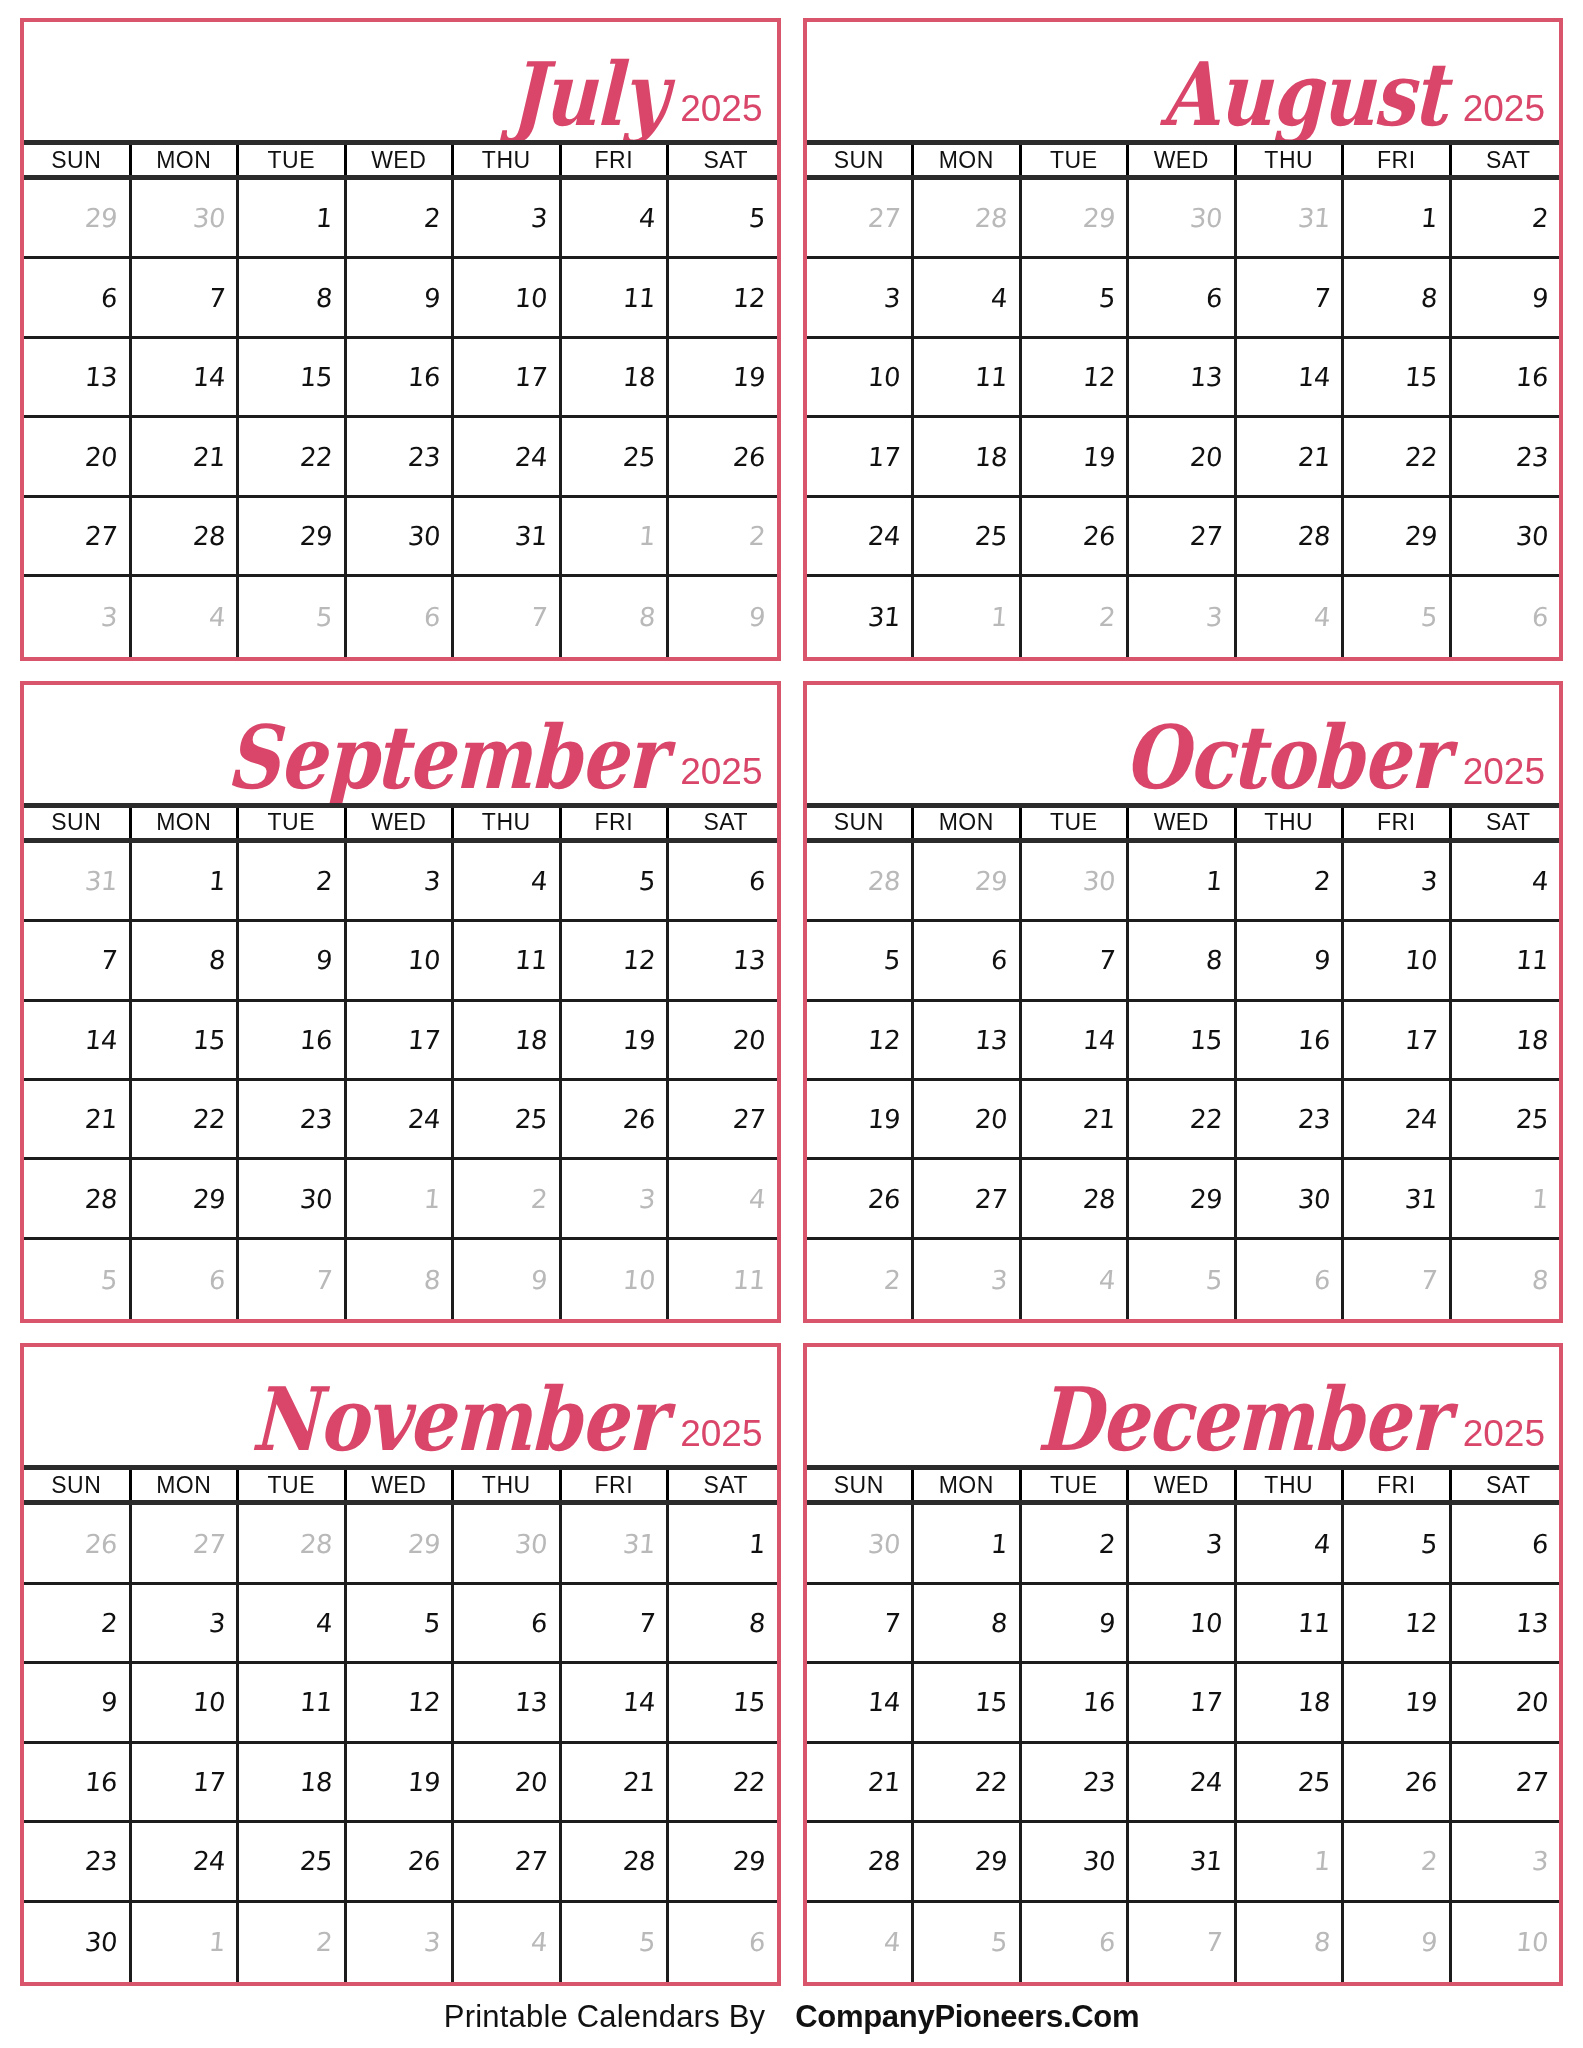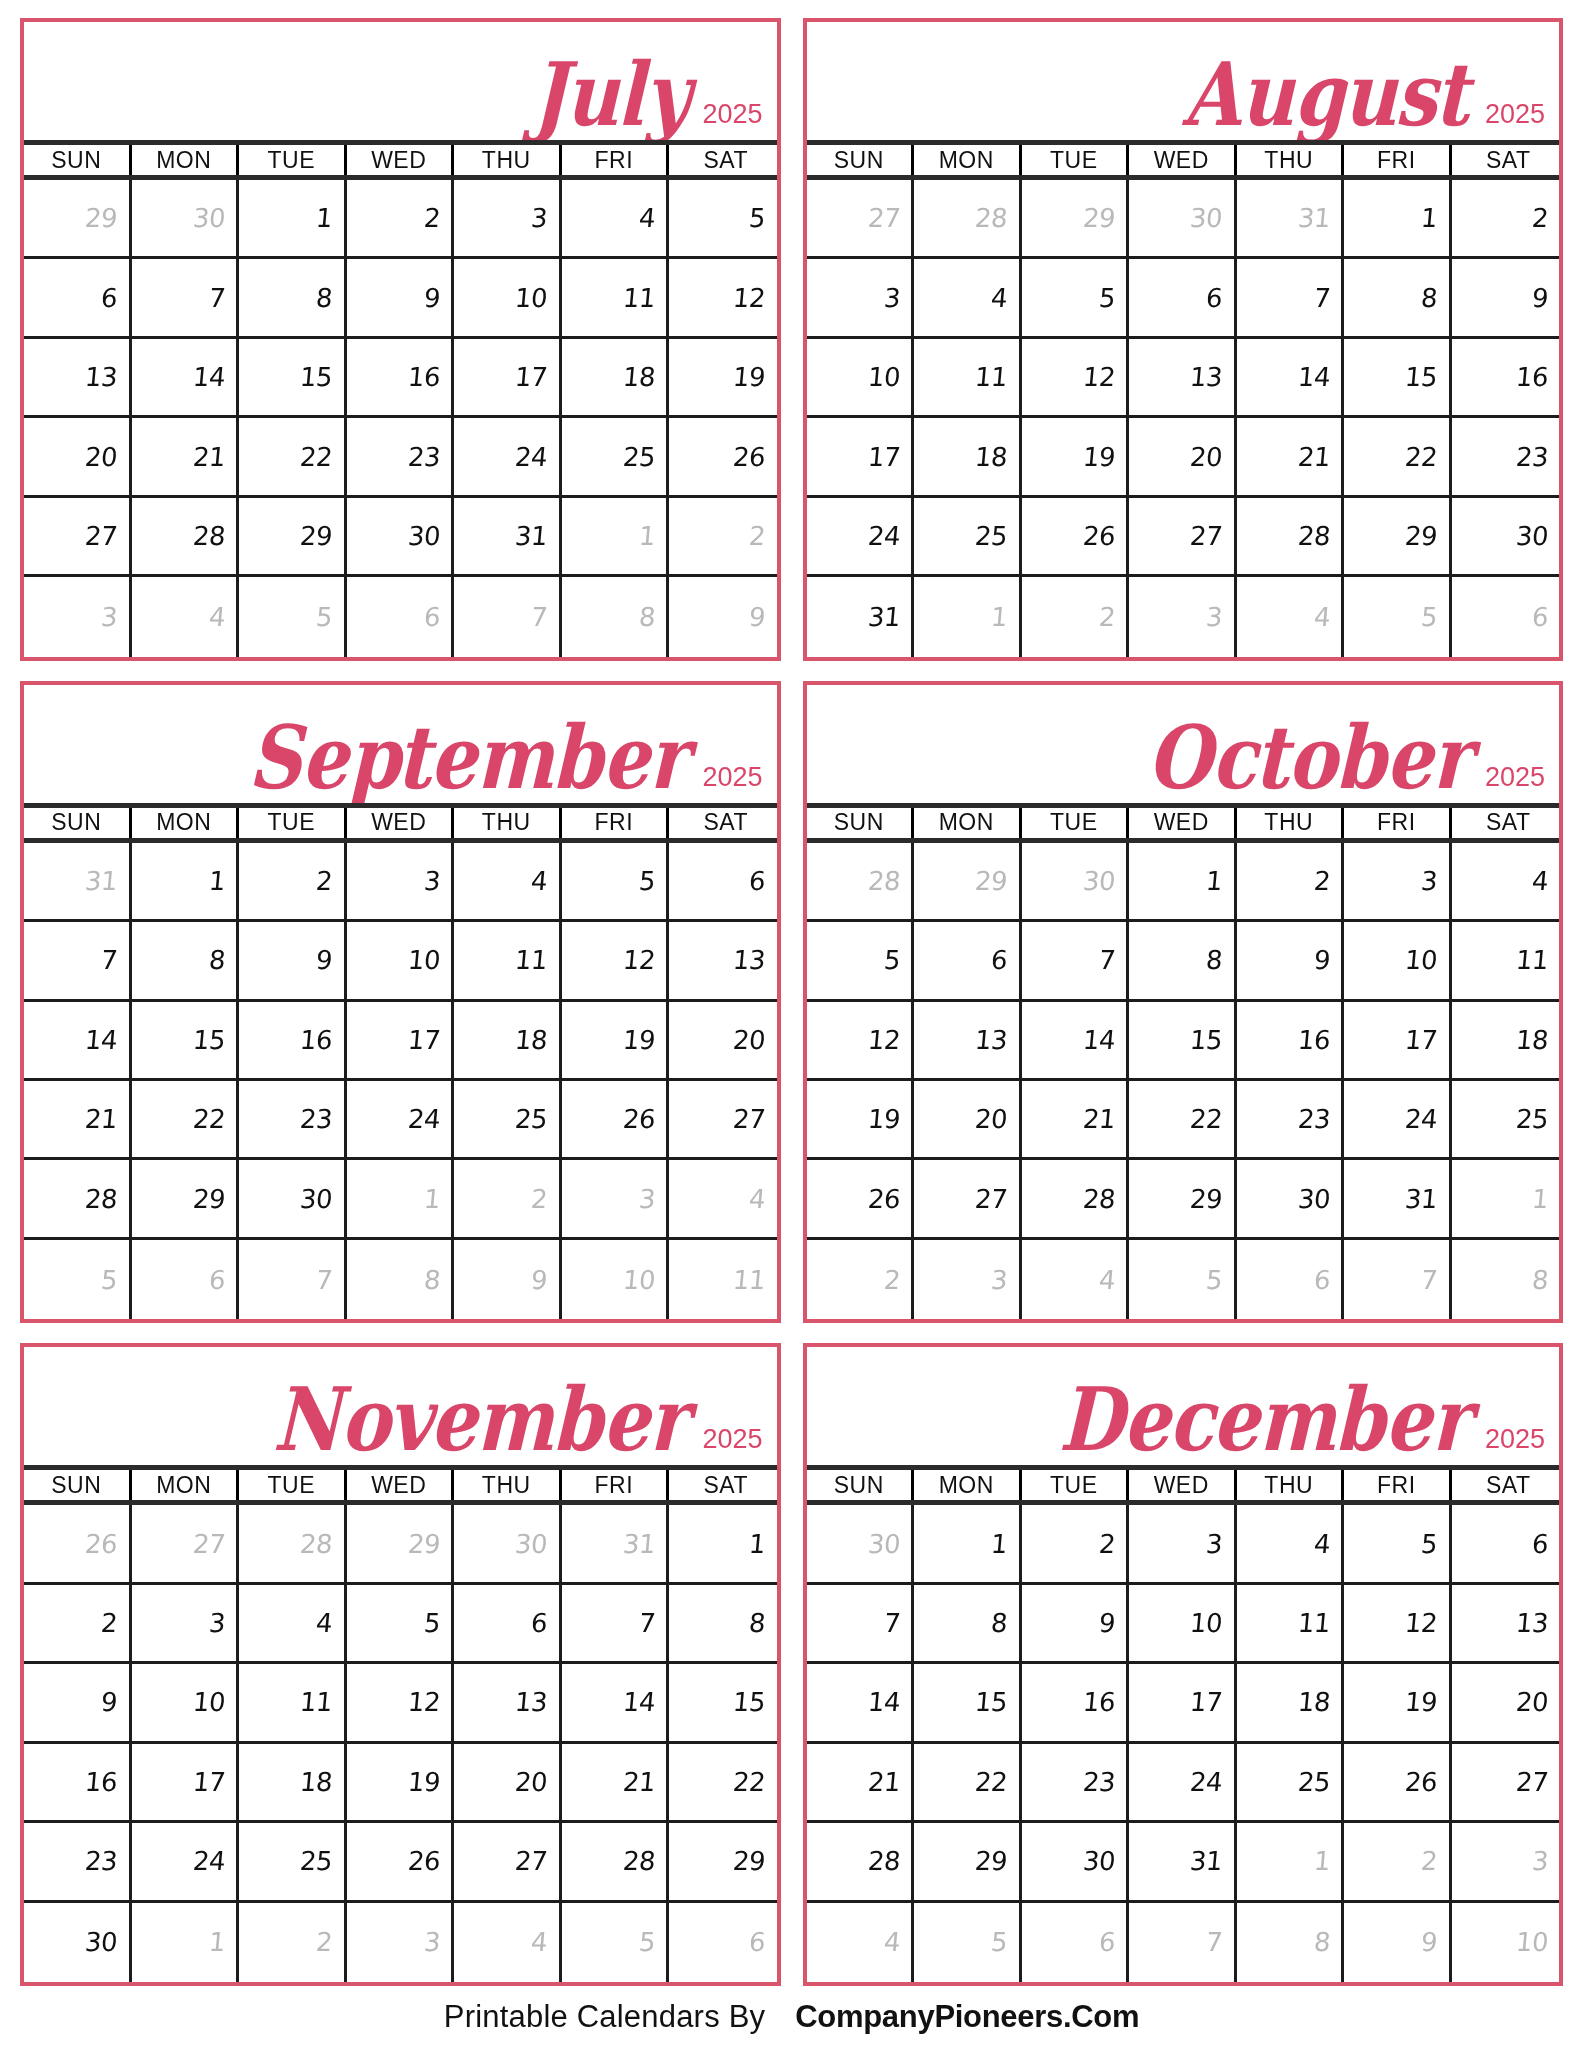--- a/index.html
+++ b/index.html
@@ -62,21 +62,21 @@
     color: #d9466a;
     letter-spacing: -1.5px;
     white-space: nowrap;
     transform: skewX(-4deg) scaleY(1.18);
     transform-origin: bottom right;
   }
 
   .month-year {
     font-family: "Liberation Sans", sans-serif;
     font-weight: 400;
-    font-size: 27px;
+    font-size: 37px;
     color: #d9466a;
     letter-spacing: 0px;
     margin-left: 14px;
     margin-bottom: 4px;
     white-space: nowrap;
   }
 
   
   .dow-row {
     flex: 0 0 40px;

